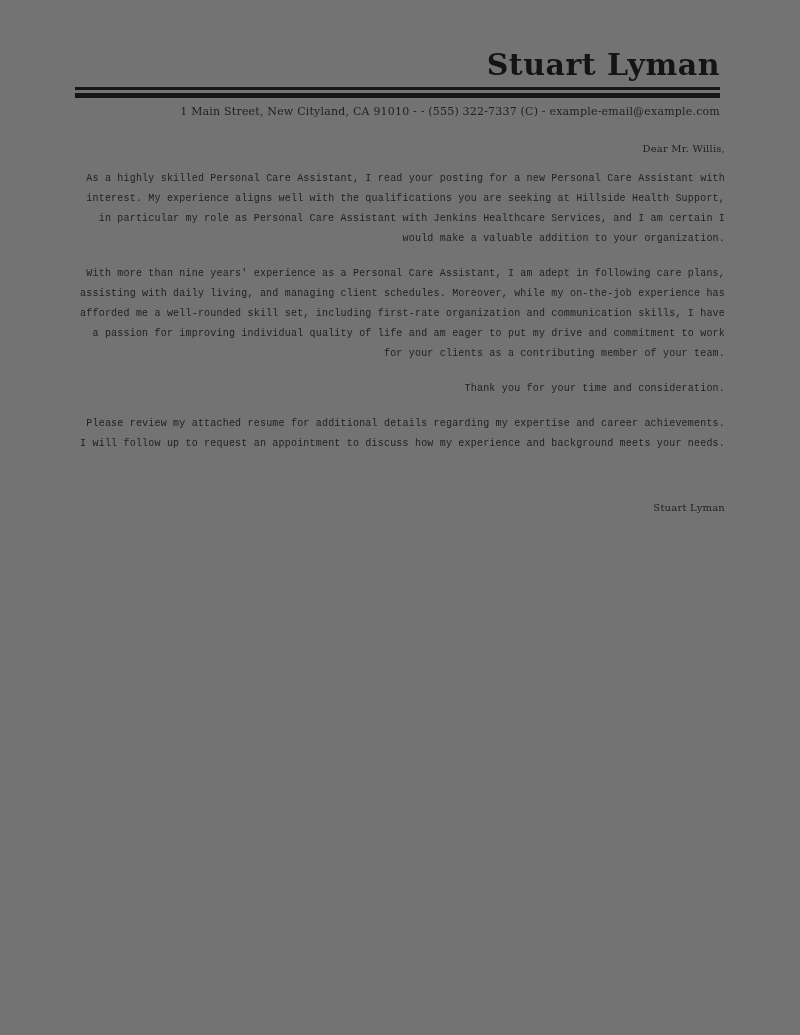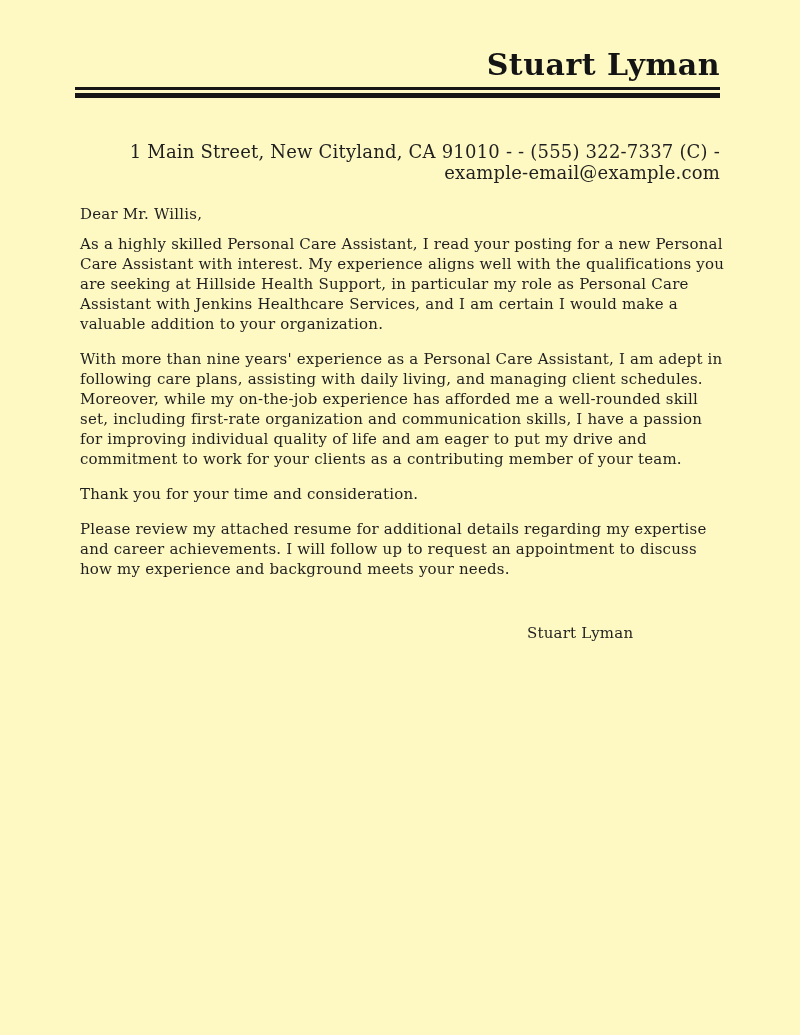--- a/index.html
+++ b/index.html
@@ -1,20 +1,20 @@
 <!DOCTYPE html>
 <html><head>
 <meta charset="utf-8">
 <style>
   html, body { margin: 0; padding: 0; background: #ffffff; }
   .page {
     position: relative;
     width: 800px;
     height: 1035px;
-    background: #fef9c3;
+    background: #737373;
     font-family: "DejaVu Serif", "Liberation Serif", serif;
     color: #1f1f1f;
     box-sizing: border-box;
     overflow: hidden;
   }
   .header {
     padding: 48px 80px 0 75px;
     text-align: right;
   }
   .header-name {
@@ -24,36 +24,36 @@
     color: #141414;
     line-height: 34px;
   }
   .double-rule {
     margin: 5px 80px 0 75px;
     border-top: 3px solid #161616;
     border-bottom: 5px solid #161616;
     height: 3px;
   }
   .contact-line {
-    padding: 14px 80px 0 75px;
+    padding: 7px 80px 0 75px;
     text-align: right;
-    font-size: 18px;
+    font-size: 11px;
     letter-spacing: 0.2px;
     color: #1f1f1f;
-    margin-top: 29px;
   }
   .letter-body {
     padding: 21px 75px 0 80px;
-    font-size: 15px;
+    font-size: 10px;
     line-height: 20px;
     letter-spacing: 0.2px;
     color: #1f1f1f;
+    text-align: right;
   }
   .salutation { margin: 0 0 10px 0; }
-  .para { margin: 0 0 15px 0; }
+  .para { margin: 0 0 15px 0; font-family: Liberation Mono, monospace; }
   .closing-block {
     margin: 17px 0 0 447px;
   }
   .closing { margin: 0; }
   .signature { margin: 44px 0 0 0; }
 </style>
 </head>
 <body>
 
 <div class="page">

